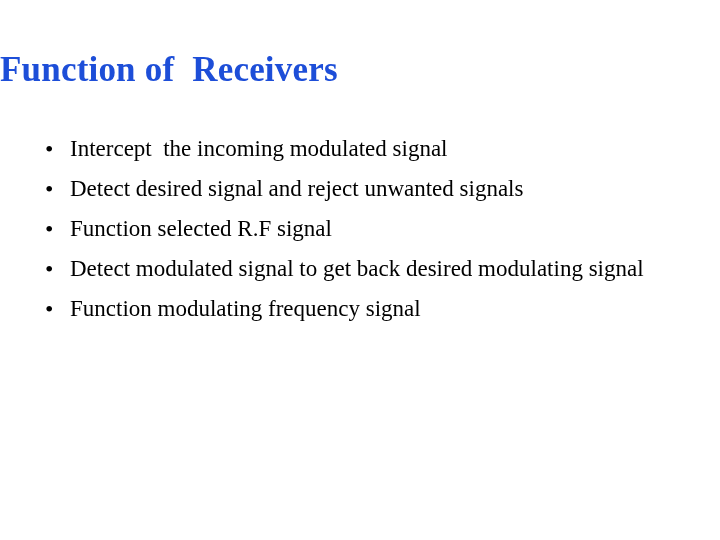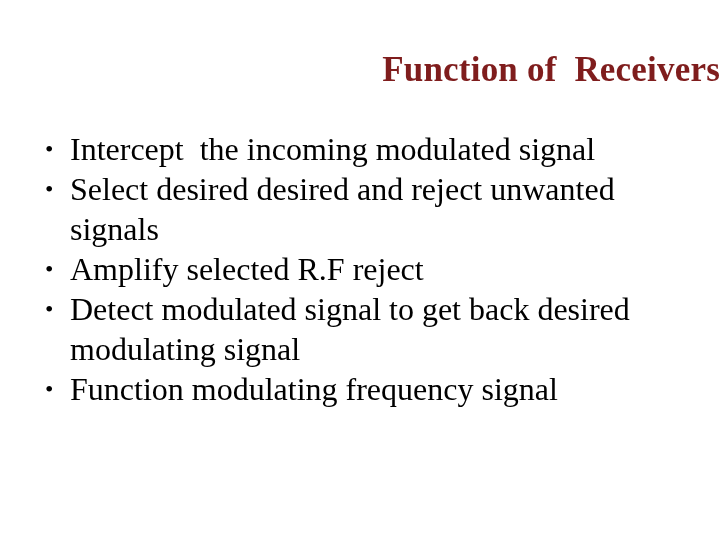--- a/index.html
+++ b/index.html
@@ -18,27 +18,27 @@
     width: 720px;
     height: 540px;
     background: #ffffff;
     box-sizing: border-box;
   }
   .slide-title {
     position: absolute;
     left: 0;
     top: 50px;
     width: 720px;
-    text-align: right;
+    text-align: left;
     font-family: "Liberation Serif", "DejaVu Serif", serif;
     font-weight: bold;
     font-size: 35px;
     line-height: 40px;
     letter-spacing: 0.2px;
-    color: #7f1d1d;
+    color: #1d4ed8;
     white-space: pre;
   }
   .body-list {
     position: absolute;
     left: 38px;
     top: 129px;
     width: 640px;
     margin: 0;
     padding: 0;
     list-style: none;
@@ -55,21 +55,21 @@
     font-size: 24px;
     line-height: 40px;
     color: #000000;
     text-align: left;
     padding-left: 7px;
     box-sizing: border-box;
   }
   .bullet-text {
     flex: 1 1 auto;
     font-family: "Liberation Serif", "DejaVu Serif", serif;
-    font-size: 32px;
+    font-size: 23px;
     line-height: 40px;
     color: #000000;
     white-space: pre-wrap;
     max-width: 580px;
   }
 </style>
 </head>
 <body>
 
 <div class="slide">
@@ -78,26 +78,26 @@
 
   <ul class="body-list">
 
     <li class="bullet-row">
       <span class="bullet-mark">•</span>
       <span class="bullet-text">Intercept  the incoming modulated signal</span>
     </li>
 
     <li class="bullet-row">
       <span class="bullet-mark">•</span>
-      <span class="bullet-text">Select desired desired and reject unwanted signals</span>
+      <span class="bullet-text">Detect desired signal and reject unwanted signals</span>
     </li>
 
     <li class="bullet-row">
       <span class="bullet-mark">•</span>
-      <span class="bullet-text">Amplify selected R.F reject</span>
+      <span class="bullet-text">Function selected R.F signal</span>
     </li>
 
     <li class="bullet-row">
       <span class="bullet-mark">•</span>
       <span class="bullet-text">Detect modulated signal to get back desired modulating signal</span>
     </li>
 
     <li class="bullet-row">
       <span class="bullet-mark">•</span>
       <span class="bullet-text">Function modulating frequency signal</span>

